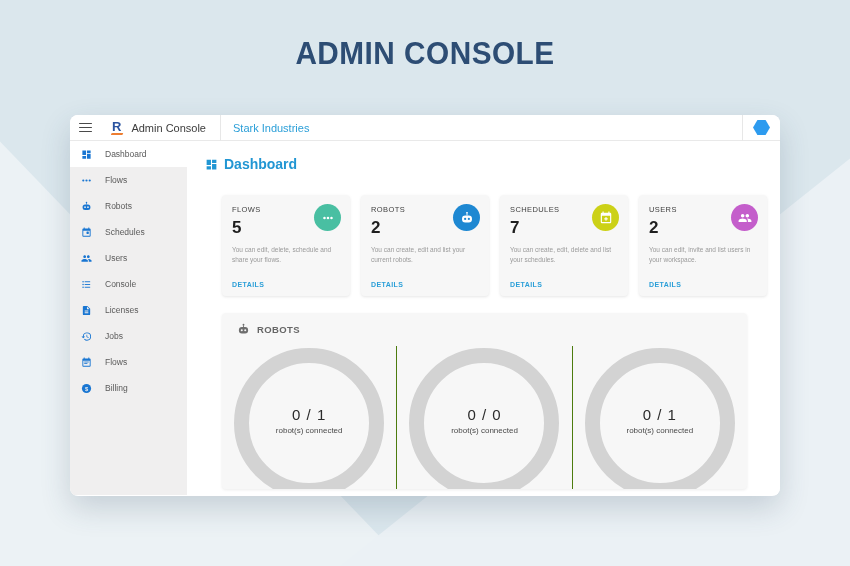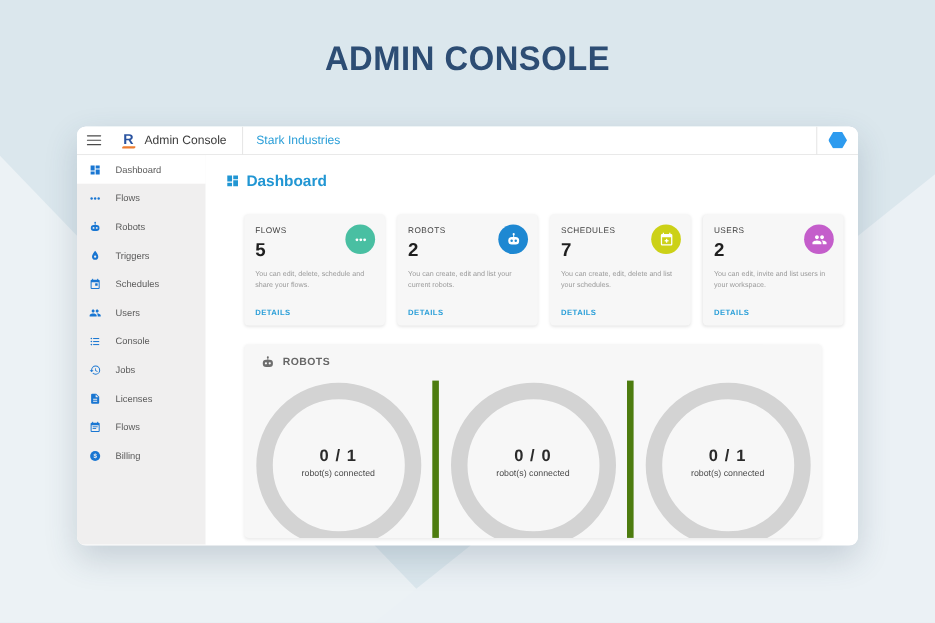--- a/index.html
+++ b/index.html
@@ -58,25 +58,25 @@
   .card-details { position:absolute; left:10px; bottom:8px; font-size:7px; font-weight:bold;
     color:#2b9fd8; letter-spacing:.4px; cursor:pointer; text-decoration:none; }
 
   .panel { margin:17px 0 0 17px; width:525px; height:176px; background:#f7f7f7; border-radius:4px;
     box-shadow:0 1px 3px rgba(0,0,0,.08); overflow:hidden; }
   .panel-header { height:33px; display:flex; align-items:center; gap:7px; padding:0 15px; }
   .panel-header svg { width:13px; height:13px; }
   .panel-title { font-size:9.5px; font-weight:bold; color:#666; letter-spacing:.4px; }
   .gauges { display:flex; height:143px; }
   .gauge { flex:1; position:relative; }
-  .gauge + .gauge { border-left:6px solid #4d7c0f; }
+  .gauge + .gauge { border-left:1px solid #4d7c0f; }
   .ring { position:absolute; left:50%; top:2px; transform:translateX(-50%);
     width:120px; height:120px; border:15px solid #d3d3d3; border-radius:50%; box-sizing:content-box; }
   .gauge-text { position:absolute; left:0; right:0; top:60px; text-align:center; }
-  .gauge-value { font-size:15px; font-weight:bold; color:#2b2b2b; letter-spacing:1px; }
+  .gauge-value { font-size:15px; font-weight:normal; color:#2b2b2b; letter-spacing:1px; }
   .gauge-caption { font-size:8px; color:#4a4a4a; margin-top:3px; }
 </style>
 </head>
 <body>
 
 <div class="bg-wedge left"></div>
 <div class="bg-wedge right"></div>
 
 <h1 class="page-title">ADMIN CONSOLE</h1>
 
@@ -120,27 +120,20 @@
         <svg viewBox="0 0 24 24">
             <circle class="blue" cx="12" cy="3.2" r="1.7"></circle>
             <rect class="blue" x="11.2" y="4.5" width="1.6" height="3.2"></rect>
             <rect class="blue" x="3.5" y="7.5" width="17" height="12" rx="5.5"></rect>
             <circle cx="8.8" cy="13.5" r="1.9" fill="#f0efef"></circle>
             <circle cx="15.2" cy="13.5" r="1.9" fill="#f0efef"></circle>
           </svg>
         <span class="s-label">Robots</span>
       </div>
 
-      <div class="side-item">
-        <svg viewBox="0 0 24 24">
-            <path class="blue" d="M12 2.2S5.8 9.3 5.8 13.8a6.2 6.2 0 0 0 12.4 0C18.2 9.3 12 2.2 12 2.2z"></path>
-            <circle cx="12" cy="13.8" r="2.3" fill="#f0efef"></circle>
-          </svg>
-        <span class="s-label">Triggers</span>
-      </div>
 
       <div class="side-item">
         <svg viewBox="0 0 24 24">
             <path class="blue" d="M19 3h-1V1h-2v2H8V1H6v2H5a2 2 0 0 0-2 2v14a2 2 0 0 0 2 2h14a2 2 0 0 0 2-2V5a2 2 0 0 0-2-2zm0 16H5V8h14v11z"></path>
             <rect class="blue" x="12" y="10" width="5" height="5" rx="1"></rect>
           </svg>
         <span class="s-label">Schedules</span>
       </div>
 
       <div class="side-item">
@@ -157,30 +150,30 @@
             <circle class="blue" cx="4.5" cy="12" r="1.6"></circle>
             <rect class="blue" x="8" y="11" width="12" height="2"></rect>
             <circle class="blue" cx="4.5" cy="18" r="1.6"></circle>
             <rect class="blue" x="8" y="17" width="12" height="2"></rect>
           </svg>
         <span class="s-label">Console</span>
       </div>
 
       <div class="side-item">
         <svg viewBox="0 0 24 24">
+            <path class="blue" d="M14 2H6a2 2 0 0 0-2 2v16a2 2 0 0 0 2 2h12a2 2 0 0 0 2-2V8l-6-6zm2 16H8v-2h8v2zm0-4H8v-2h8v2zm-3-5V3.5L18.5 9H13z"></path>
+          </svg>
+        <span class="s-label">Licenses</span>
+      </div>
+
+      <div class="side-item">
+        <svg viewBox="0 0 24 24">
             <path class="blue" d="M13 3a9 9 0 0 0-9 9H1l3.89 3.89.07.14L9 12H6a7 7 0 1 1 7 7 6.96 6.96 0 0 1-4.94-2.06l-1.42 1.42A8.95 8.95 0 0 0 13 21a9 9 0 0 0 0-18zm-1 5v5l4.28 2.54.72-1.21-3.5-2.08V8h-1.5z"></path>
           </svg>
         <span class="s-label">Jobs</span>
-      </div>
-
-      <div class="side-item">
-        <svg viewBox="0 0 24 24">
-            <path class="blue" d="M14 2H6a2 2 0 0 0-2 2v16a2 2 0 0 0 2 2h12a2 2 0 0 0 2-2V8l-6-6zm2 16H8v-2h8v2zm0-4H8v-2h8v2zm-3-5V3.5L18.5 9H13z"></path>
-          </svg>
-        <span class="s-label">Licenses</span>
       </div>
 
       <div class="side-item">
         <svg viewBox="0 0 24 24">
             <path class="blue" d="M19 3h-1V1h-2v2H8V1H6v2H5a2 2 0 0 0-2 2v14a2 2 0 0 0 2 2h14a2 2 0 0 0 2-2V5a2 2 0 0 0-2-2zm0 16H5V8h14v11z"></path>
             <rect class="blue" x="7" y="10" width="10" height="1.8"></rect>
             <rect class="blue" x="7" y="13.5" width="7" height="1.8"></rect>
           </svg>
         <span class="s-label">Flows</span>
       </div>

